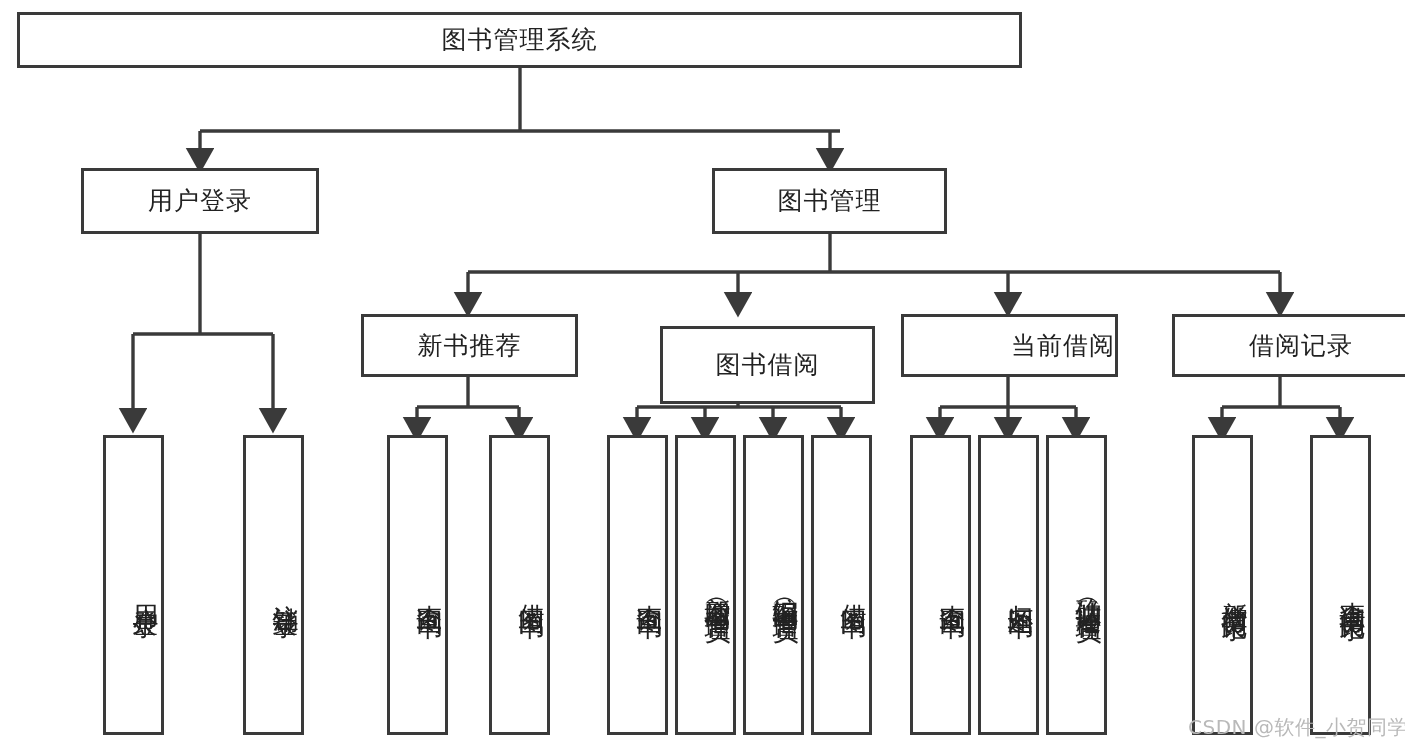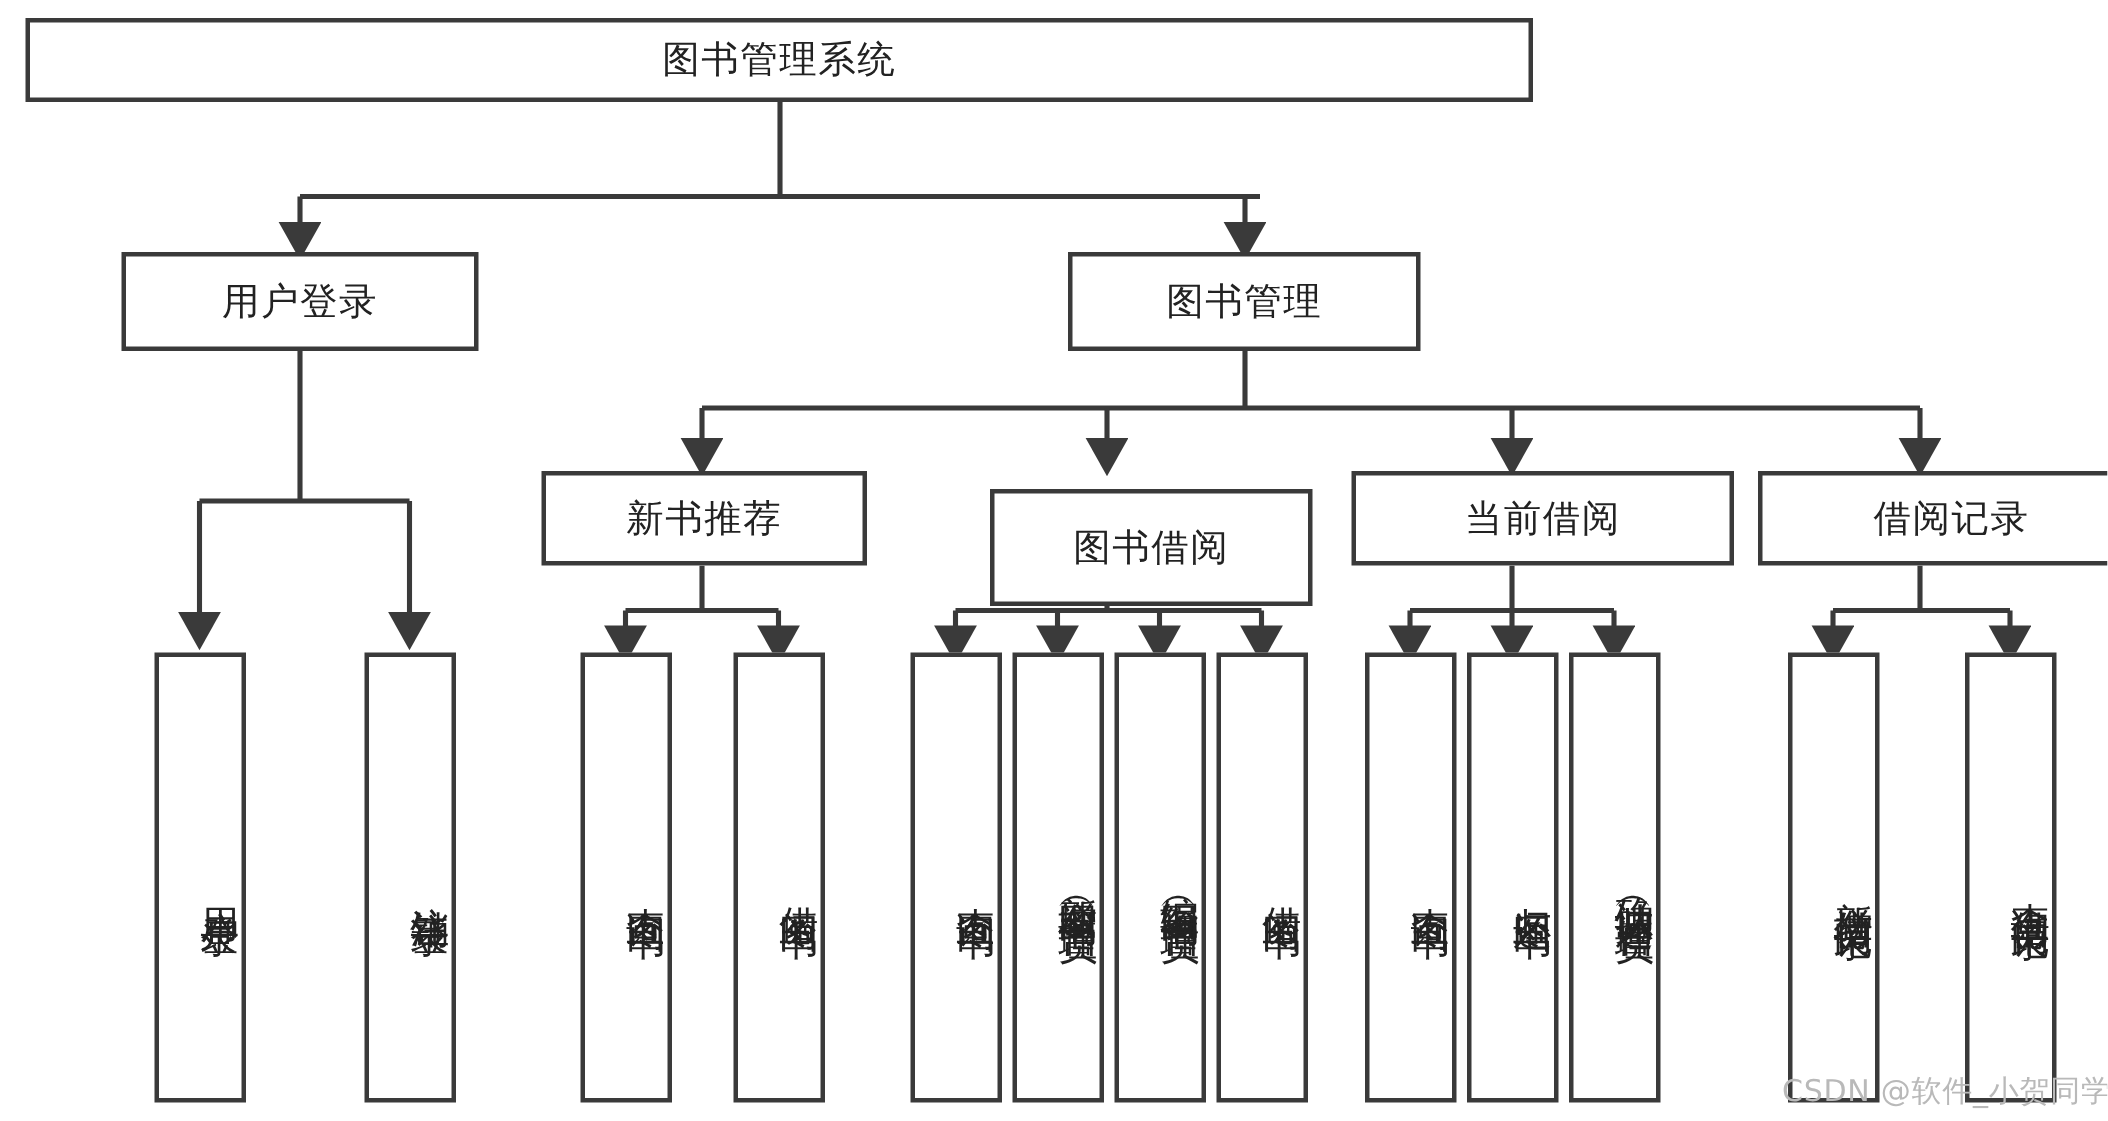--- a/index.html
+++ b/index.html
@@ -134,21 +134,21 @@
   </div>
 
   <div class="node node-h" style="left:361px; top:314px; width:217px; height:63px;justify-content:center;">
     <span>新书推荐</span>
   </div>
 
   <div class="node node-h" style="left:632px; top:326px; width:215px; height:78px;margin-left:28px;">
     <span>图书借阅</span>
   </div>
 
-  <div class="node node-h" style="left:901px; top:314px; width:255px; height:63px;">
+  <div class="node node-h" style="left:901px; top:314px; width:217px; height:63px;justify-content:flex-end;">
     <span>当前借阅</span>
   </div>
 
   <div class="node node-h" style="left:1172px; top:314px; width:258px; height:63px;">
     <span>借阅记录</span>
   </div>
 
   <div class="node node-v" style="left:103px; top:435px; width:61px; height:300px;">
     <span>用户登录</span>
   </div>

